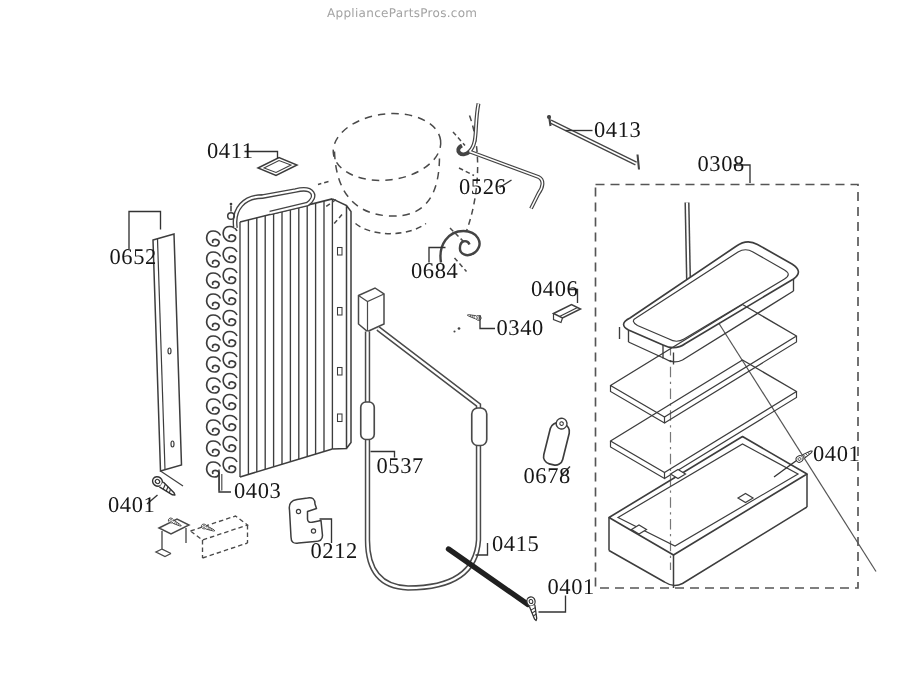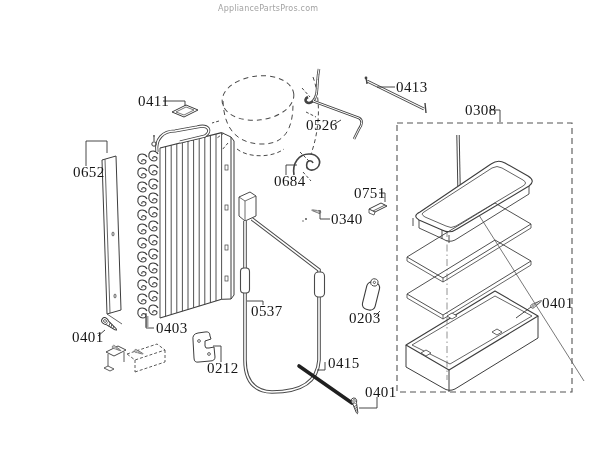--- a/index.html
+++ b/index.html
@@ -230,21 +230,21 @@
 
   <div class="plabel" style="left:138px;top:96px">0411</div>
   <div class="plabel" style="left:73px;top:167px">0652</div>
   <div class="plabel" style="left:156px;top:323px">0403</div>
   <div class="plabel" style="left:72px;top:332px">0401</div>
   <div class="plabel" style="left:207px;top:363px">0212</div>
   <div class="plabel" style="left:251px;top:306px">0537</div>
   <div class="plabel" style="left:274px;top:176px">0684</div>
   <div class="plabel" style="left:306px;top:120px">0526</div>
   <div class="plabel" style="left:396px;top:82px">0413</div>
-  <div class="plabel" style="left:354px;top:188px">0751</div>
+  <div class="plabel" style="left:354px;top:188px">0406</div>
   <div class="plabel" style="left:331px;top:214px">0340</div>
   <div class="plabel" style="left:465px;top:105px">0308</div>
-  <div class="plabel" style="left:349px;top:313px">0203</div>
+  <div class="plabel" style="left:349px;top:313px">0678</div>
   <div class="plabel" style="left:542px;top:298px">0401</div>
   <div class="plabel" style="left:328px;top:358px">0415</div>
   <div class="plabel" style="left:365px;top:387px">0401</div>
 
 </div>
 
 </body></html>

